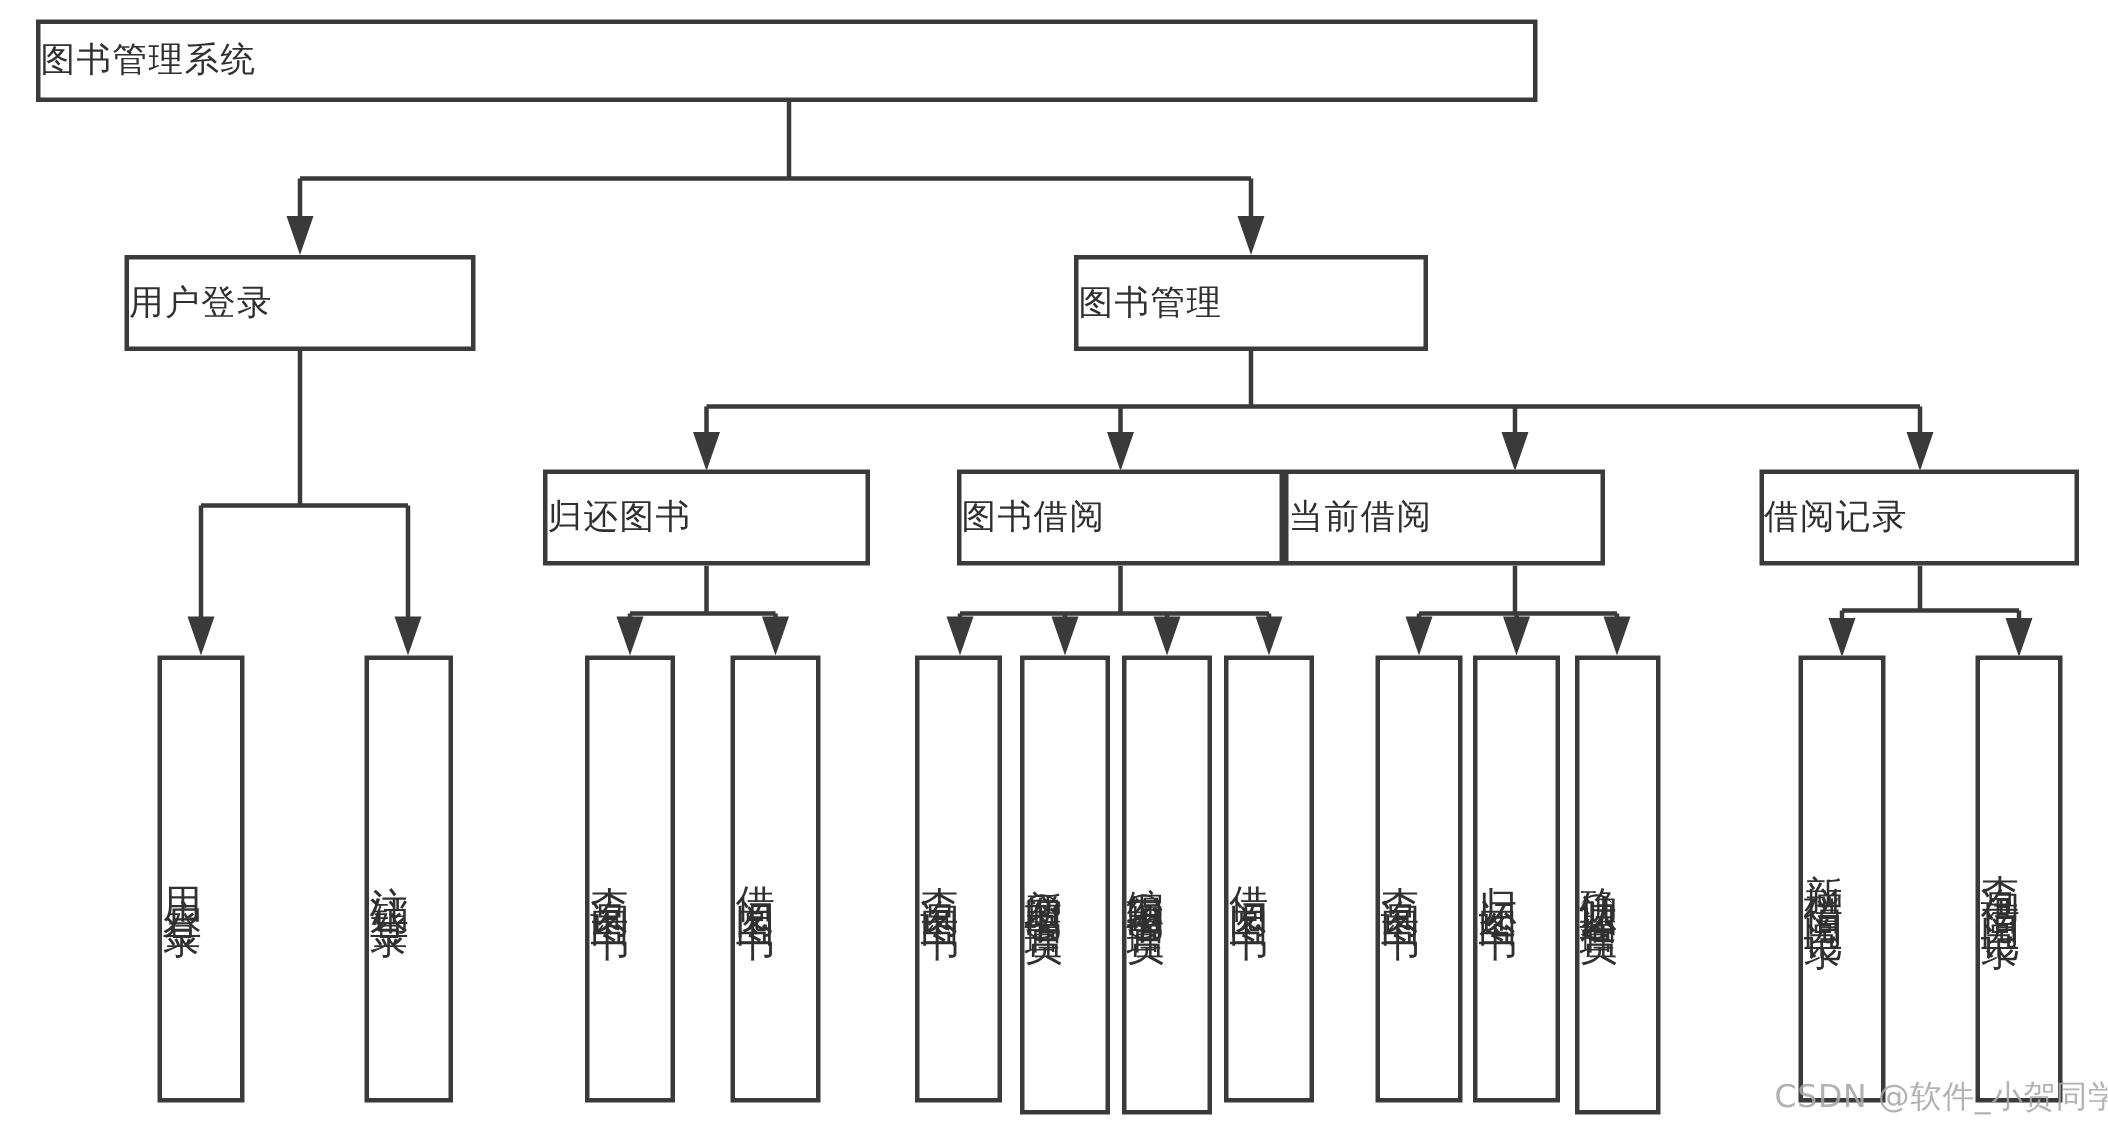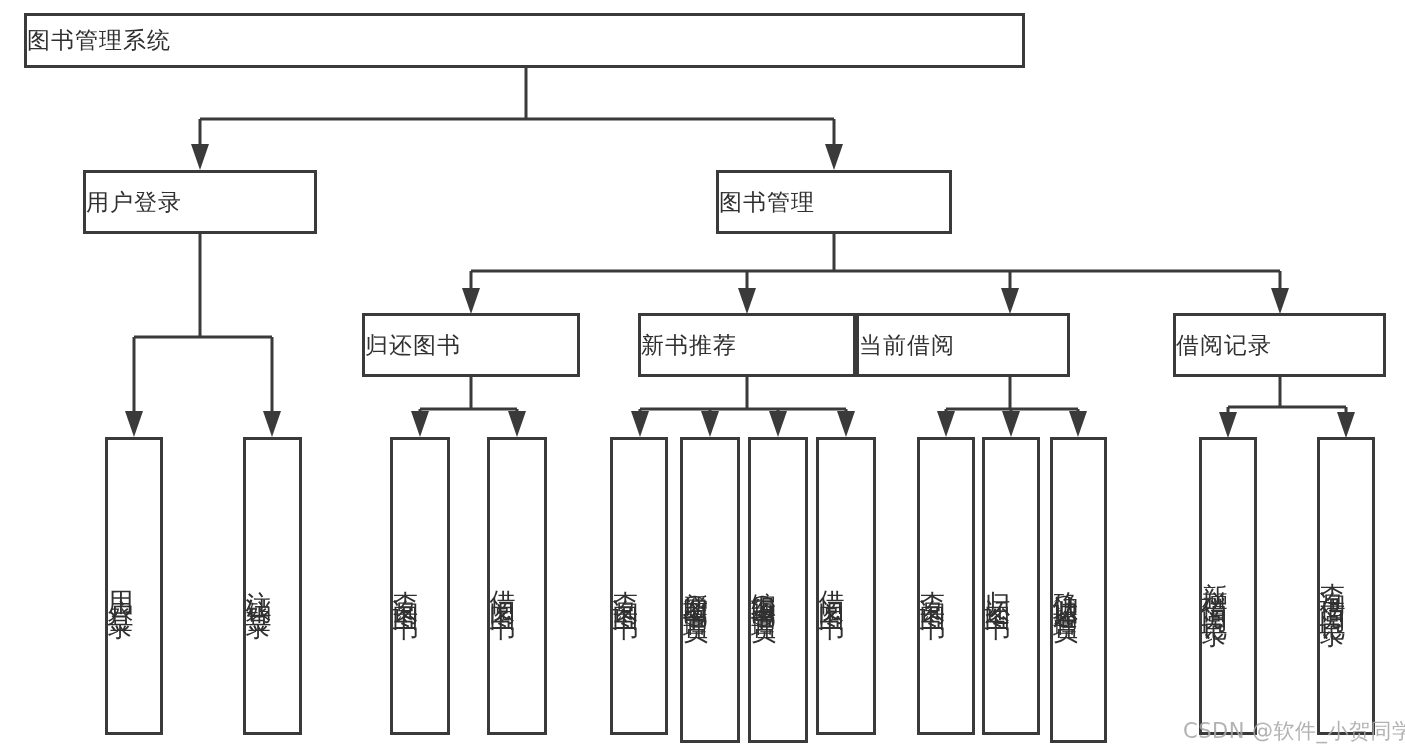--- a/index.html
+++ b/index.html
@@ -87,21 +87,21 @@
     <span class="hlabel">用户登录</span>
   </div>
   <div class="node" style="left:716px;top:170px;width:236px;height:64px;">
     <span class="hlabel">图书管理</span>
   </div>
 
   <div class="node" style="left:362px;top:313px;width:218px;height:64px;">
     <span class="hlabel">归还图书</span>
   </div>
   <div class="node" style="left:638px;top:313px;width:218px;height:64px;">
-    <span class="hlabel">新书推荐</span>
+    <span class="hlabel">图书借阅</span>
   </div>
   <div class="node" style="left:856px;top:313px;width:214px;height:64px;">
     <span class="hlabel">当前借阅</span>
   </div>
   <div class="node" style="left:1173px;top:313px;width:213px;height:64px;">
     <span class="hlabel">借阅记录</span>
   </div>
 
   <div class="node vnode" style="left:105px;top:437px;width:58px;height:298px;">
     <span class="vlabel">用户登录</span>

